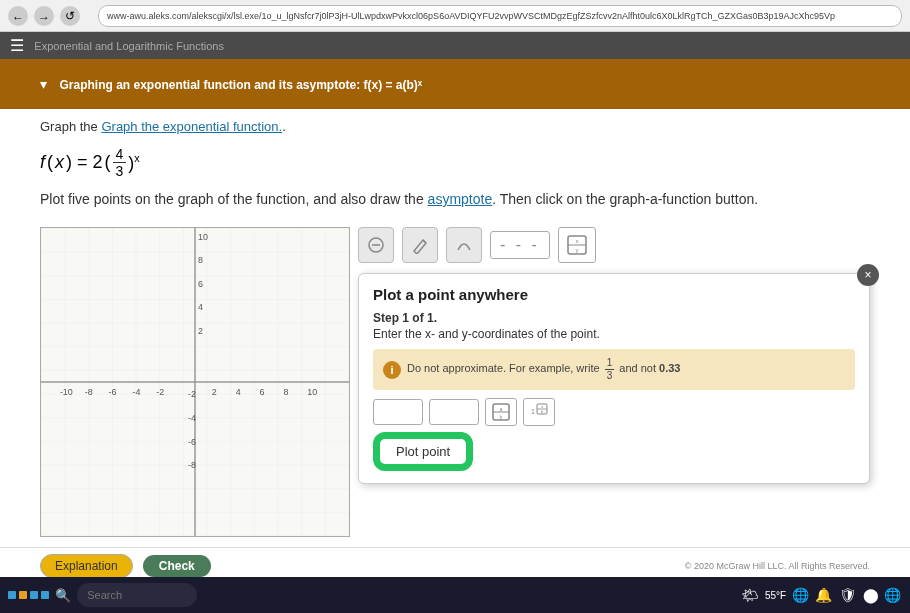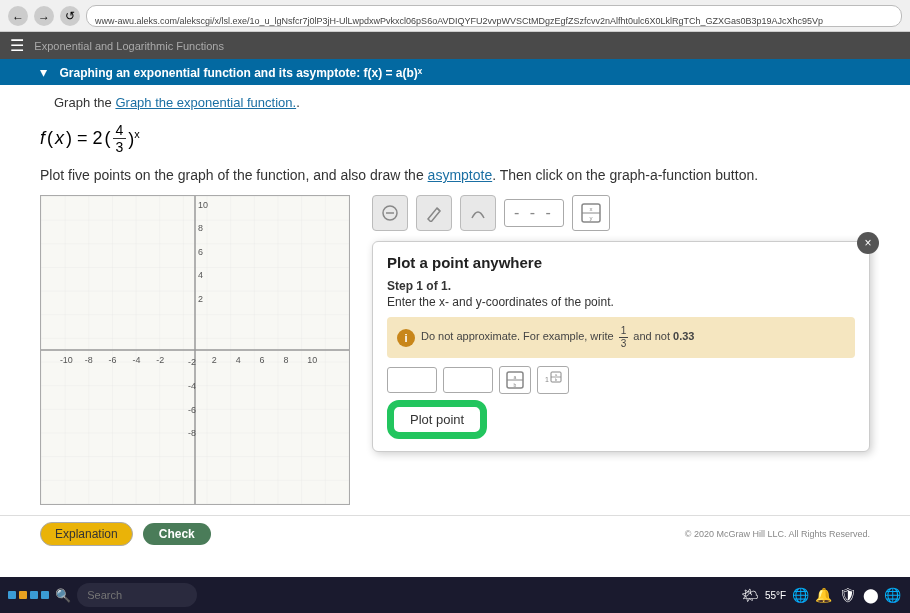--- a/index.html
+++ b/index.html
@@ -35,21 +35,21 @@
       flex: 1;
       height: 22px;
       background: white;
       border: 1px solid #bbb;
       border-radius: 10px;
       padding: 0 8px;
       font-size: 10px;
       color: #333;
       overflow: hidden;
       white-space: nowrap;
-      display: flex; align-items: flex-end;
+      display: flex; align-items: center; margin-left: 12px;
     }
 
     
     .main-content {
       background: white;
       height: calc(613px - 32px - 36px);
       overflow: hidden;
       position: relative;
     }
 
@@ -67,22 +67,22 @@
       cursor: pointer;
     }
     .breadcrumb-text {
       color: #aaa;
       font-size: 11px;
       text-align: center;
     }
 
     
     .lesson-header {
-      background: #0369a1;
-      padding: 4px 40px;
+      background: #a16207;
+      padding: 16px 40px;
     }
     .lesson-title {
       color: white;
       font-size: 12px;
       font-weight: bold;
     }
     .chevron-down {
       color: white;
       font-size: 14px;
       margin-right: 8px;
@@ -92,40 +92,39 @@
     .content-area {
       padding: 10px 40px;
       background: white;
       display: flex;
       flex-direction: column;
       gap: 8px;
     }
     .instruction-text {
       font-size: 13px;
       color: #333;
-      margin-left: 14px;
     }
     .instruction-text a {
       color: #1a6fa3;
       text-decoration: underline;
     }
     .plot-instruction {
       font-size: 14px;
       color: #333;
     }
     .plot-instruction a {
       color: #1a6fa3;
       text-decoration: underline;
     }
 
     
     .graph-panel-row {
       display: flex;
-      gap: 22px;
-      margin-top: 4px;
+      gap: 8px;
+      margin-top: 12px;
     }
 
     
     .graph-container {
       width: 310px;
       height: 310px;
       border: 1px solid #aaa;
       background: #f8f8f4;
       position: relative;
     }

